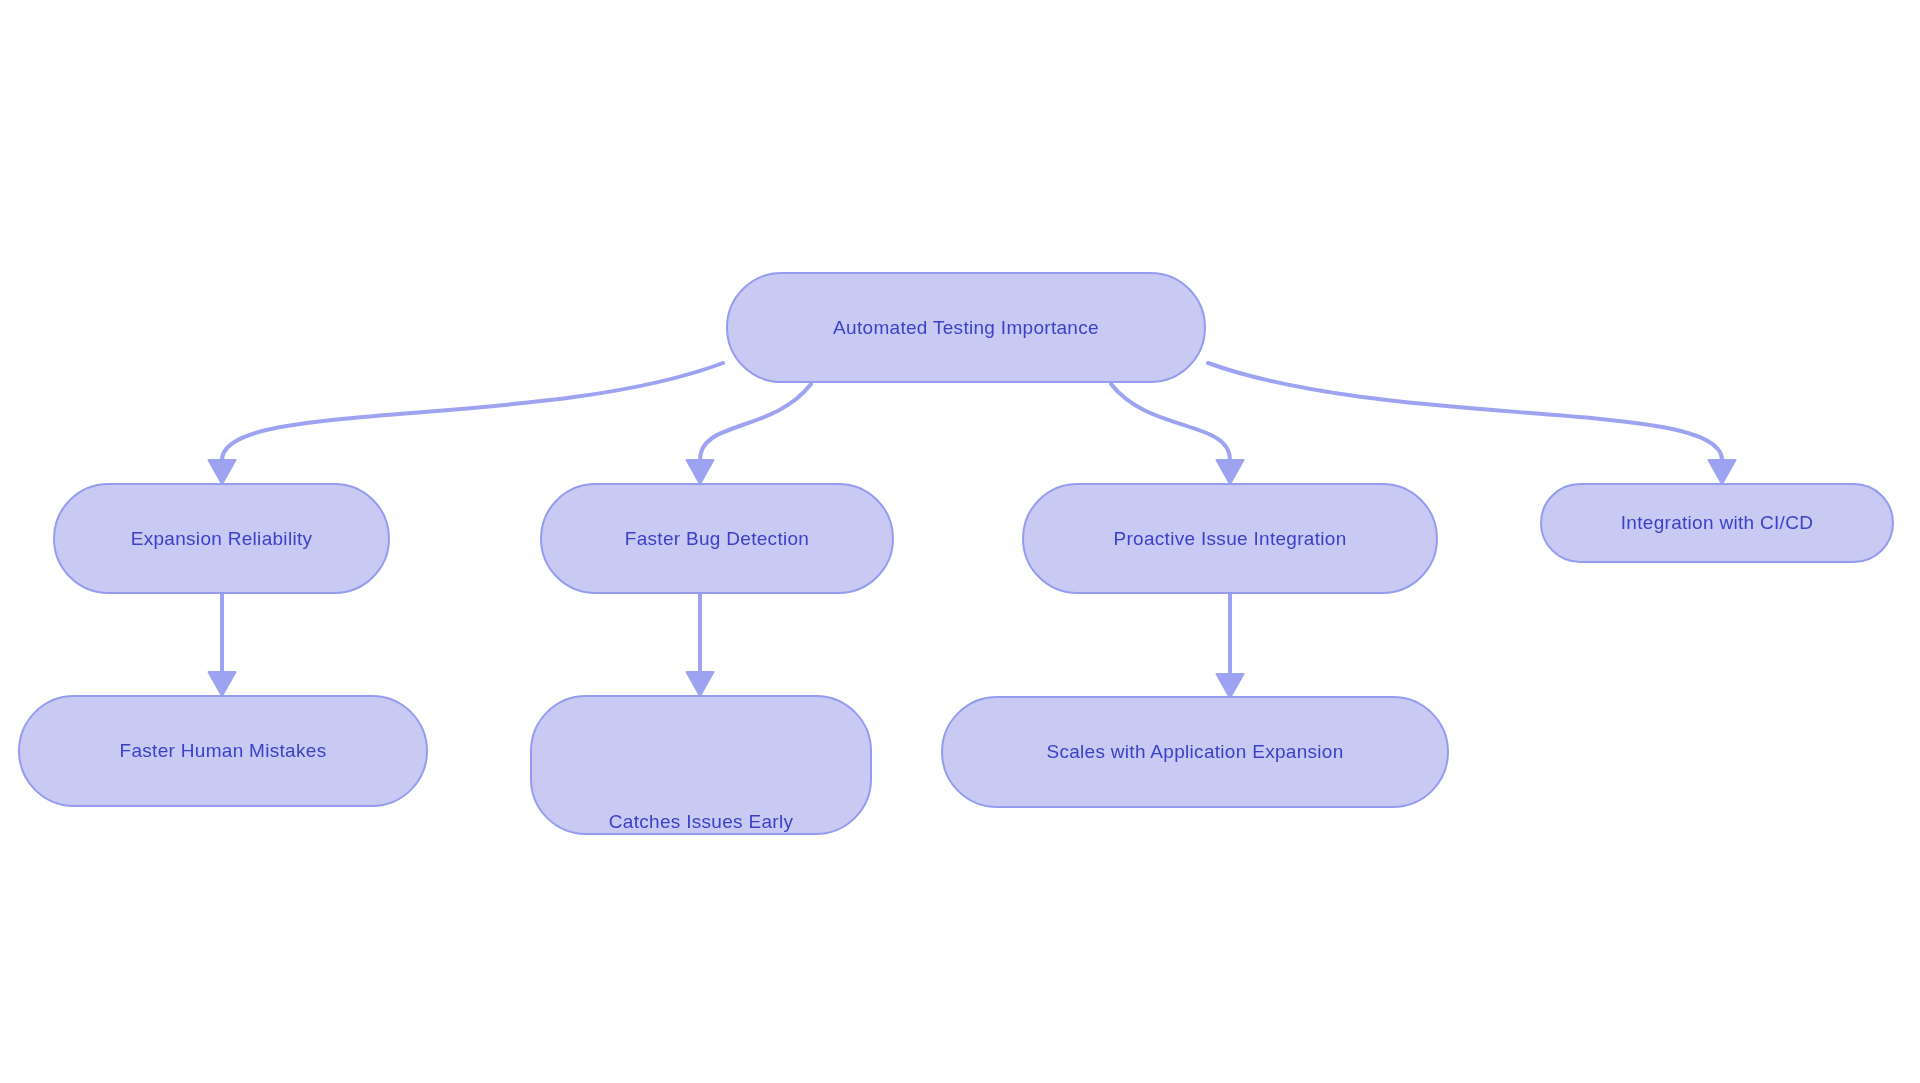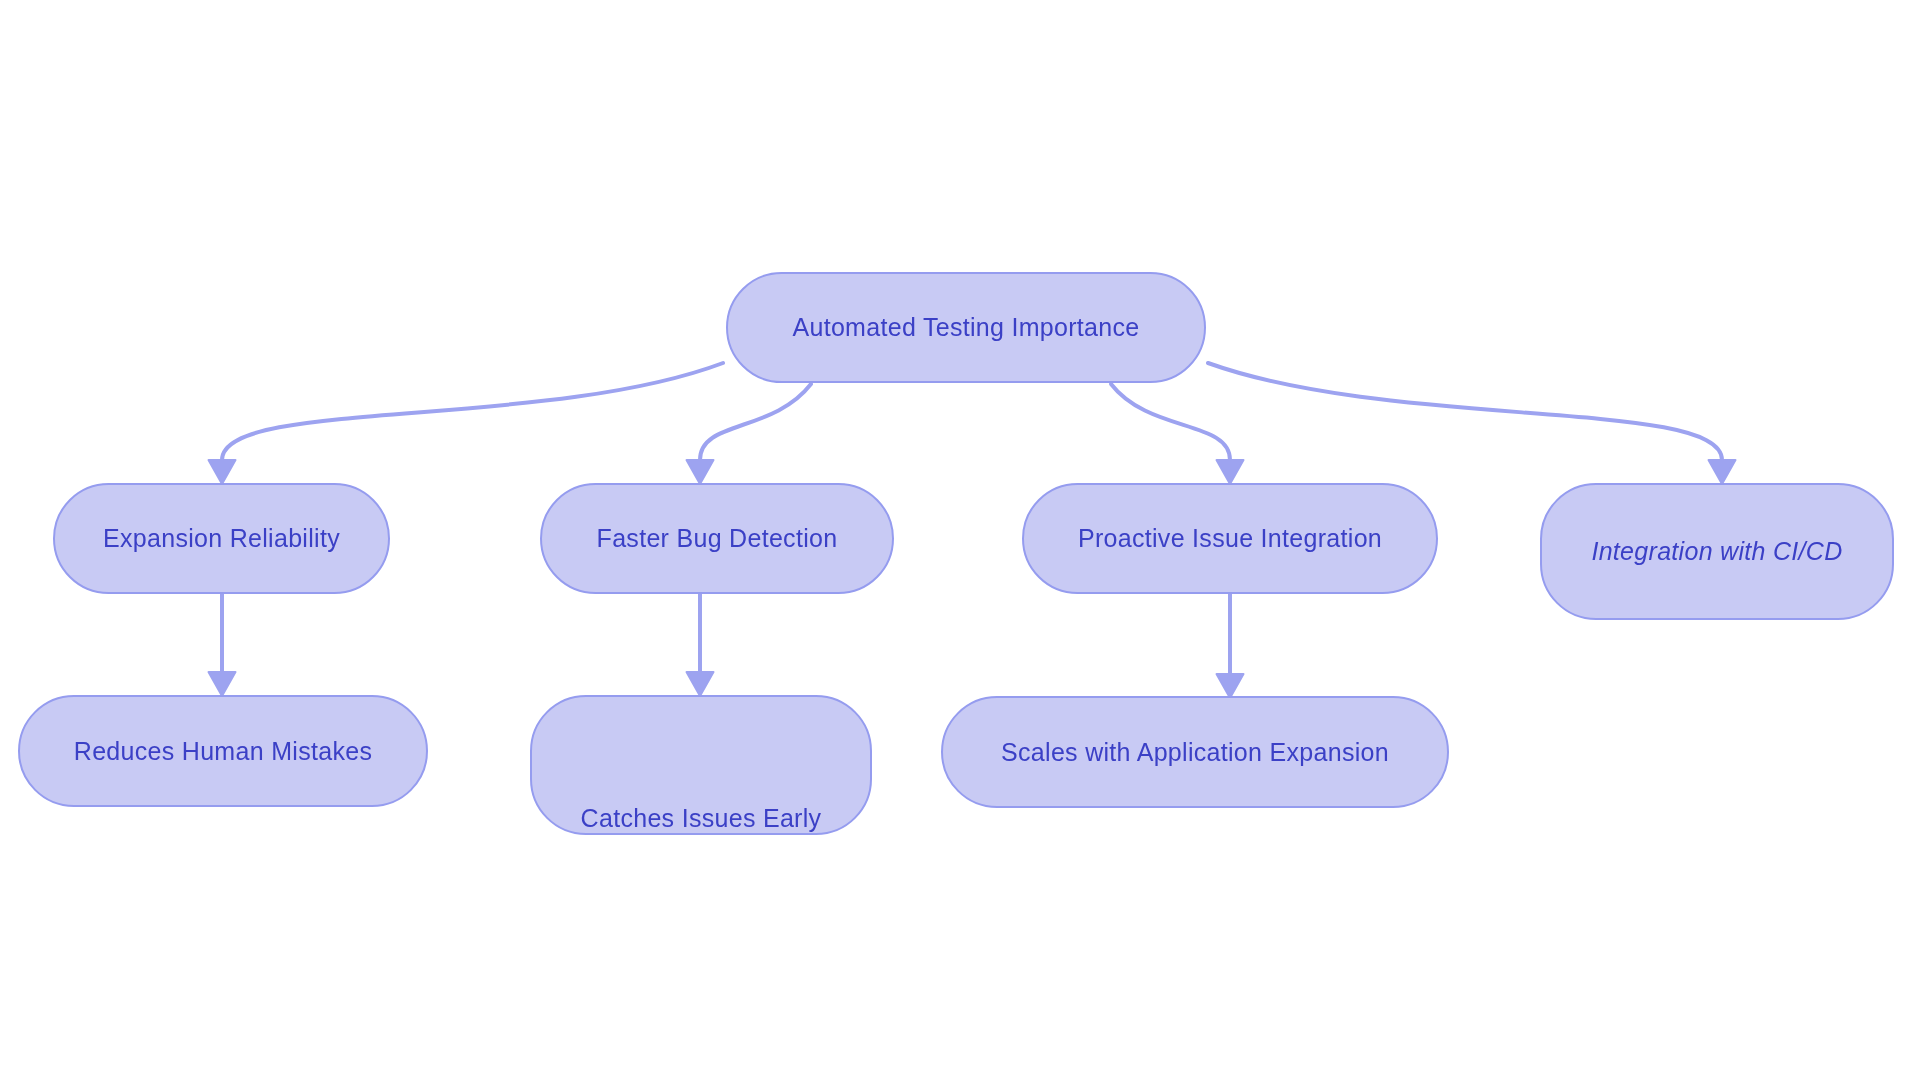--- a/index.html
+++ b/index.html
@@ -27,21 +27,21 @@
     position: absolute;
     box-sizing: border-box;
     display: flex;
     align-items: center;
     justify-content: center;
     border-radius: 56px;
     background: var(--node-fill, #c8caf4);
     border: 2px solid var(--node-border, #959cef);
   }
   .node .label {
-    font-size: 25px;
+    font-size: 19px;
     font-weight: 400;
     letter-spacing: 0.3px;
     color: var(--node-text, #3b40c6);
     white-space: nowrap;
   }
 </style>
 </head>
 <body>
 
 <div class="canvas">
@@ -72,26 +72,26 @@
   </div>
 
   <div class="node" style="left: 540px; top: 483px; width: 354px; height: 111px;">
     <span class="label">Faster Bug Detection</span>
   </div>
 
   <div class="node" style="left: 1022px; top: 483px; width: 416px; height: 111px;">
     <span class="label">Proactive Issue Integration</span>
   </div>
 
-  <div class="node" style="left: 1540px; top: 483px; width: 354px; height: 137px; font-style: italic;">
+  <div class="node" style="left: 1540px; top: 483px; width: 354px; height: 80px;">
     <span class="label">Integration with CI/CD</span>
   </div>
 
   <div class="node" style="left: 18px; top: 695px; width: 410px; height: 112px;">
-    <span class="label">Reduces Human Mistakes</span>
+    <span class="label">Faster Human Mistakes</span>
   </div>
 
   <div class="node" style="left: 530px; top: 695px; width: 342px; height: 140px; align-items: flex-end;">
     <span class="label">Catches Issues Early</span>
   </div>
 
   <div class="node" style="left: 941px; top: 696px; width: 508px; height: 112px;">
     <span class="label">Scales with Application Expansion</span>
   </div>
 

